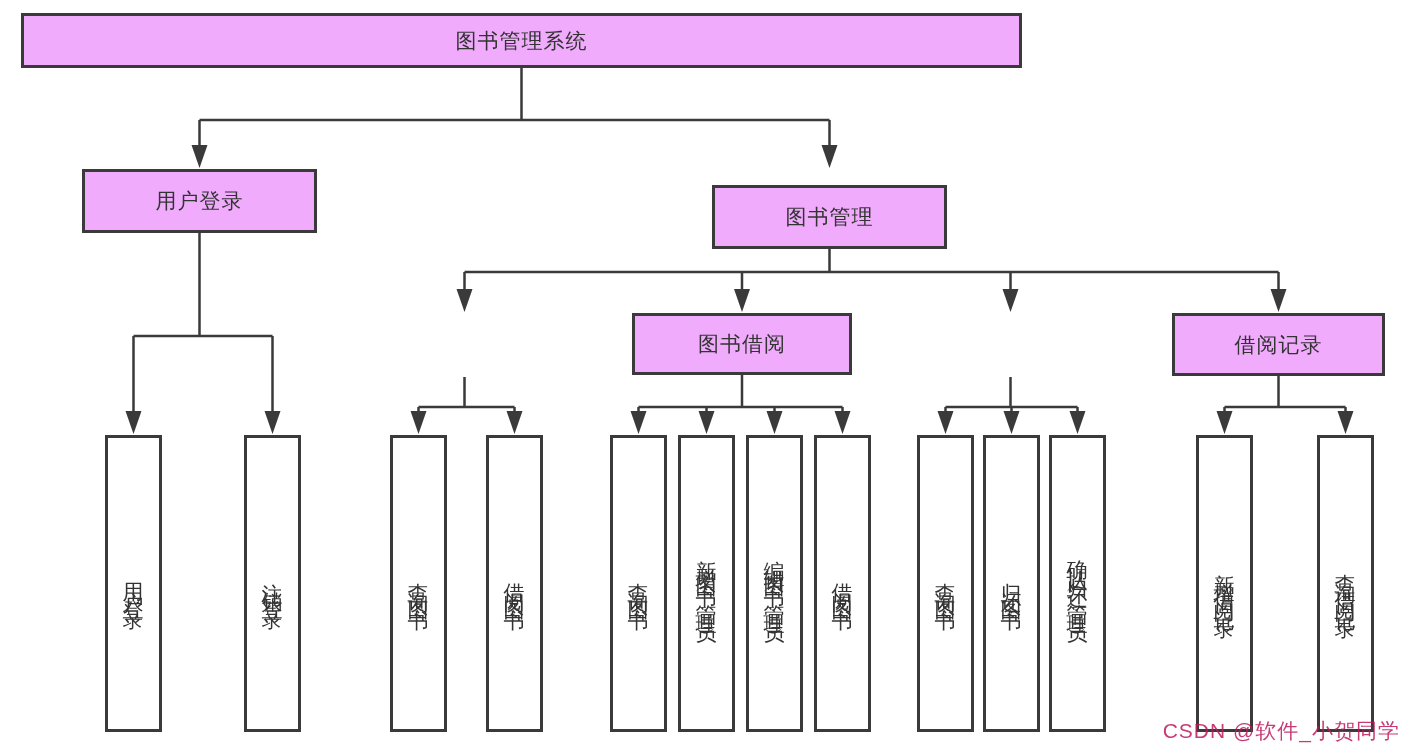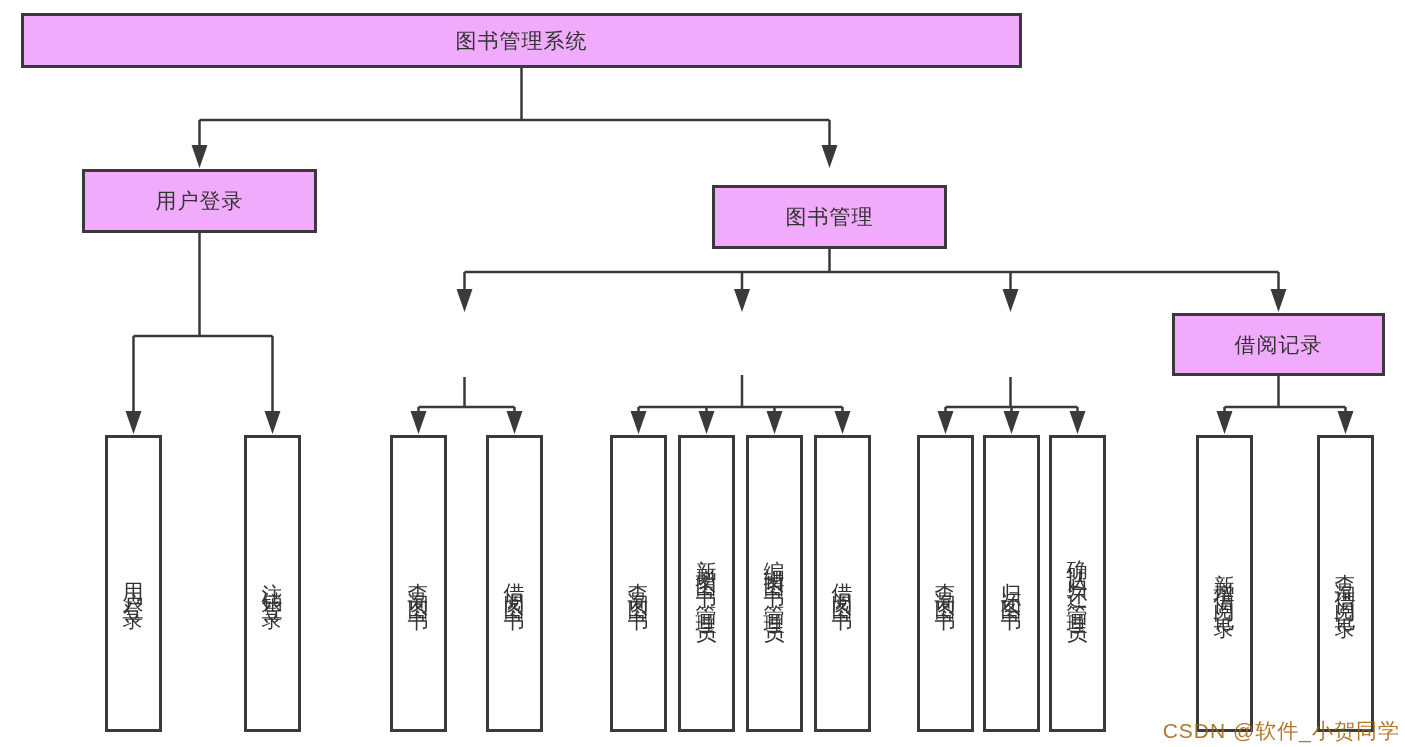--- a/index.html
+++ b/index.html
@@ -49,21 +49,21 @@
     font-size: 21px;
     line-height: 1;
     letter-spacing: 9px;
     white-space: nowrap;
   }
   #watermark {
     position: absolute;
     right: 5px;
     bottom: 2px;
     font-size: 21px;
-    color: #a16207;
+    color: #be185d;
     letter-spacing: 1px;
     z-index: 5;
     opacity: 0.85;
   }
 </style>
 </head>
 <body>
 
 <div id="canvas">
 
@@ -97,20 +97,21 @@
     <use href="#arr" transform="translate(1077.5,434)"></use>
     <use href="#arr" transform="translate(1224.5,434)"></use>
     <use href="#arr" transform="translate(1345.5,434)"></use>
   </svg>
 
   <div class="hbox" style="left:21px; top:13px; width:1001px; height:55px;">图书管理系统</div>
 
   <div class="hbox" style="left:82px; top:169px; width:235px; height:64px;">用户登录</div>
   <div class="hbox" style="left:712px; top:169px; width:235px; height:64px;margin-top:16px;">图书管理</div>
 
+  <div class="hbox" style="left:632px; top:313px; width:220px; height:62px;">图书借阅</div>
   <div class="hbox" style="left:1172px; top:313px; width:213px; height:63px;">借阅记录</div>
 
   <div class="vleaf" style="left:105px;">
     <span>用户登录</span>
   </div>
   <div class="vleaf" style="left:244px;">
     <span>注销登录</span>
   </div>
 
   <div class="vleaf" style="left:390px;">

